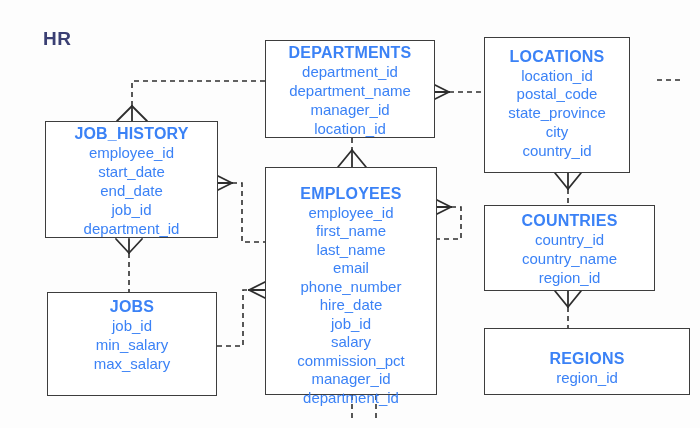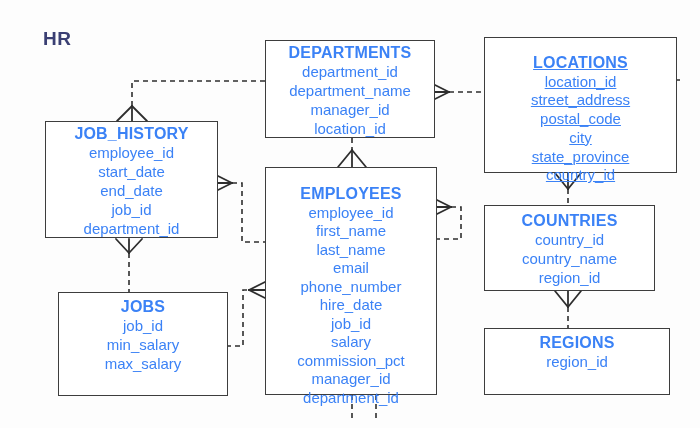--- a/index.html
+++ b/index.html
@@ -31,25 +31,25 @@
     line-height: 19px;
     z-index: 2;
   }
   .etitle {
     font-weight: bold;
     font-size: 16px;
     letter-spacing: 0.2px;
   }
   #box-job-history { left: 45px;  top: 121px; width: 173px; height: 117px; padding-top: 2px; }
   #box-departments { left: 265px; top: 40px;  width: 170px; height: 98px;  padding-top: 2px; }
-  #box-locations   { left: 484px; top: 37px;  width: 193px; height: 136px; padding-top: 16px; line-height: 18.7px; text-decoration: underline; }
+  #box-locations   { left: 484px; top: 37px;  width: 146px; height: 136px; padding-top: 10px; line-height: 18.7px; }
   #box-employees   { left: 265px; top: 167px; width: 172px; height: 228px; padding-top: 17px; line-height: 18.5px; }
   #box-countries   { left: 484px; top: 205px; width: 171px; height: 86px;  padding-top: 5px; text-align: center; }
-  #box-jobs        { left: 47px;  top: 292px; width: 170px; height: 104px; padding-top: 4px; margin-left: 11px; }
-  #box-regions     { left: 484px; top: 328px; width: 186px; height: 67px;  padding-top: 4px; }
+  #box-jobs        { left: 47px;  top: 292px; width: 170px; height: 104px; padding-top: 4px; }
+  #box-regions     { left: 484px; top: 328px; width: 206px; height: 67px;  padding-top: 20px; }
   #connector-layer {
     position: absolute;
     left: 0; top: 0;
     width: 700px;
     height: 428px;
     z-index: 1;
     pointer-events: none;
   }
   .rel-dash {
     fill: none;
@@ -84,24 +84,23 @@
     <div class="etitle">DEPARTMENTS</div>
     <div class="efield">department_id</div>
     <div class="efield">department_name</div>
     <div class="efield">manager_id</div>
     <div class="efield">location_id</div>
   </div>
 
   <div class="entity" id="box-locations">
     <div class="etitle">LOCATIONS</div>
     <div class="efield">location_id</div>
-    <div class="efield">street_address</div>
     <div class="efield">postal_code</div>
+    <div class="efield">state_province</div>
     <div class="efield">city</div>
-    <div class="efield">state_province</div>
     <div class="efield">country_id</div>
   </div>
 
   <div class="entity" id="box-employees">
     <div class="etitle">EMPLOYEES</div>
     <div class="efield">employee_id</div>
     <div class="efield">first_name</div>
     <div class="efield">last_name</div>
     <div class="efield">email</div>
     <div class="efield">phone_number</div>

